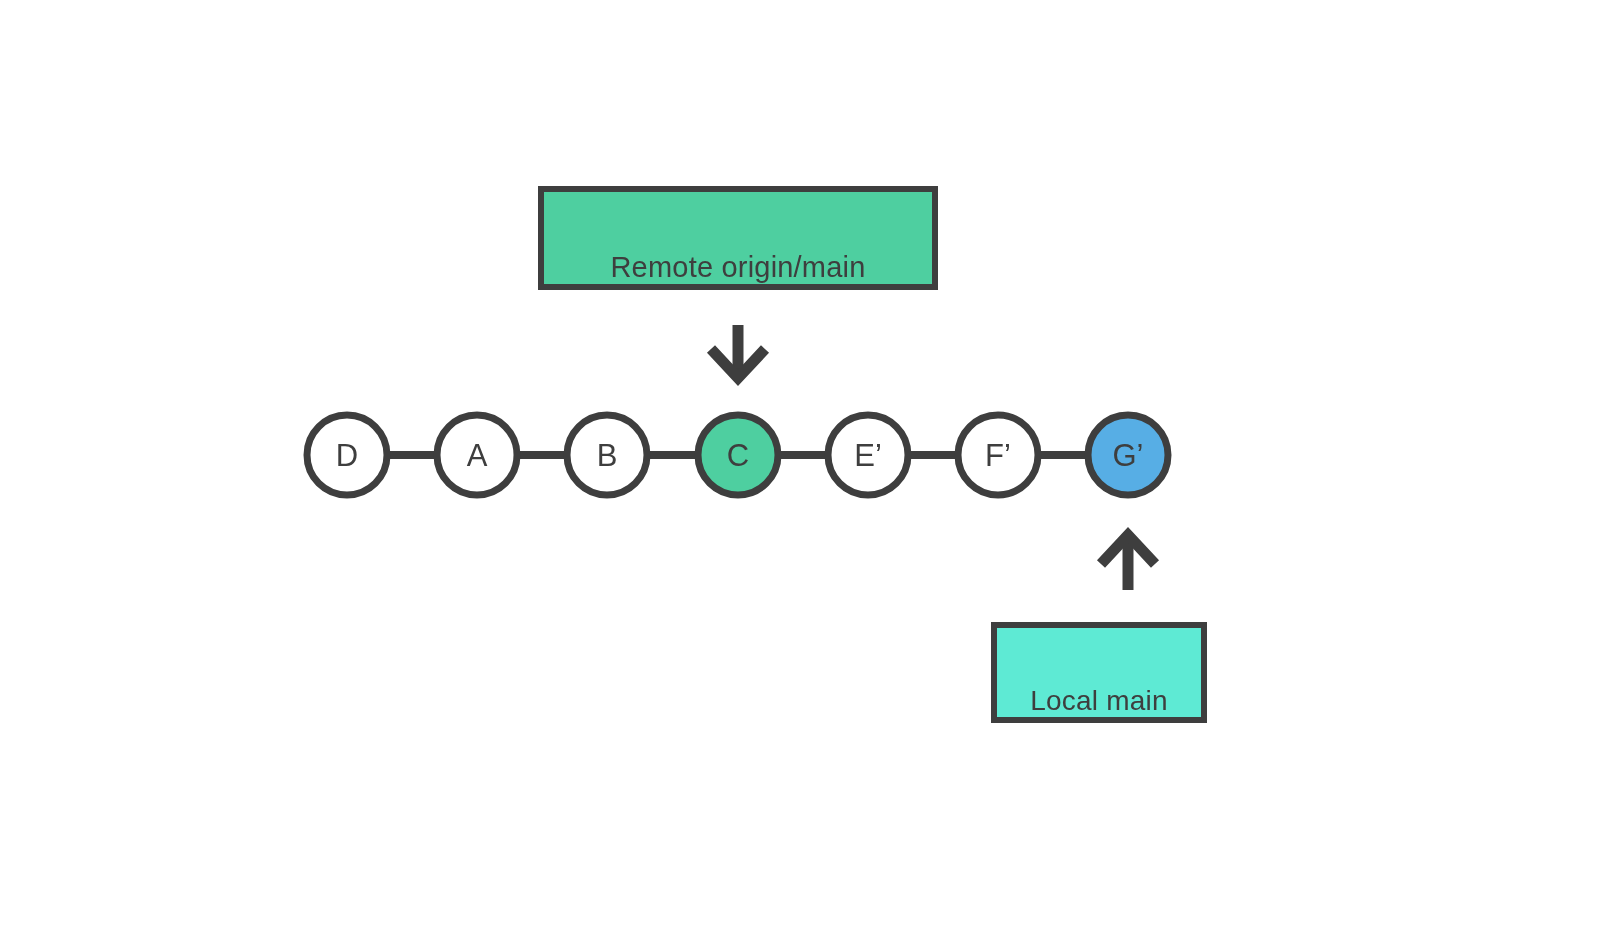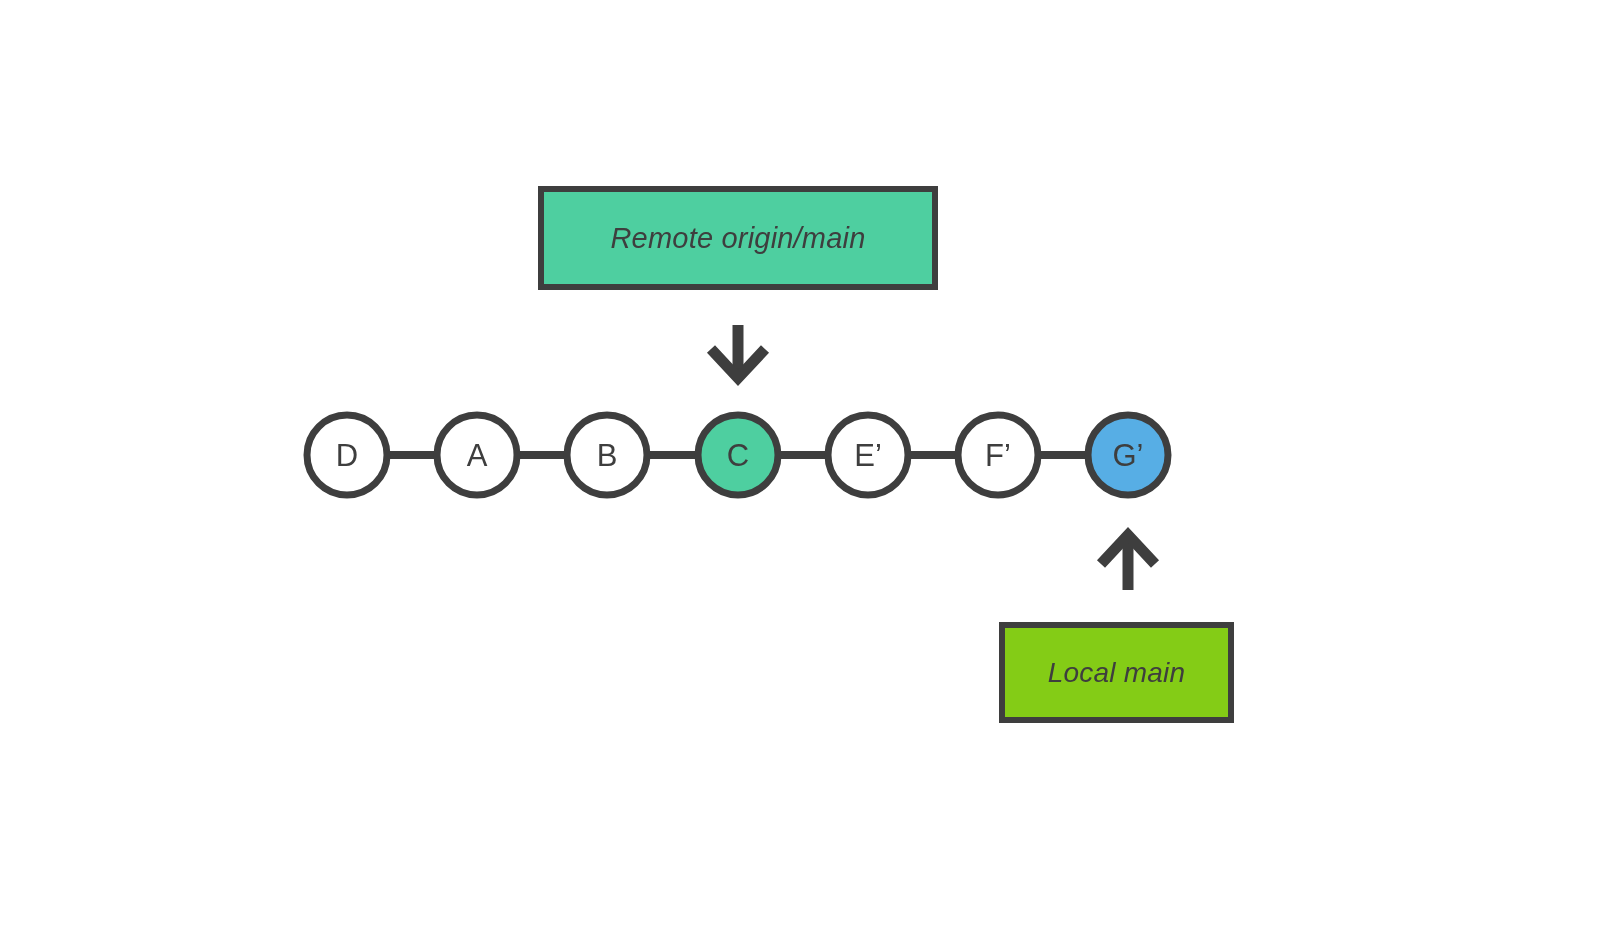--- a/index.html
+++ b/index.html
@@ -14,43 +14,41 @@
     position: relative;
     width: 1600px;
     height: 929px;
     background: #ffffff;
     overflow: hidden;
   }
   .label-box {
     position: absolute;
     box-sizing: border-box;
     display: flex;
-    align-items: center;
+    align-items: flex-end;
     justify-content: center;
     border: 6px solid #3e3e3e;
     color: #3e3e3e;
     letter-spacing: 0.2px;
-    font-style: italic;
   }
   #remote-box {
     left: 538px;
     top: 186px;
     width: 400px;
     height: 104px;
     background: #4ecfa0;
     font-size: 29px;
   }
   #local-box {
     left: 991px;
     top: 622px;
-    width: 235px;
+    width: 216px;
     height: 101px;
-    background: #84cc16;
+    background: #5eead4;
     font-size: 28px;
-    margin-left: 8px;
   }
   #graph-svg {
     position: absolute;
     left: 0;
     top: 0;
     width: 1600px;
     height: 929px;
   }
   .node-label {
     font-family: "Liberation Sans", sans-serif;

